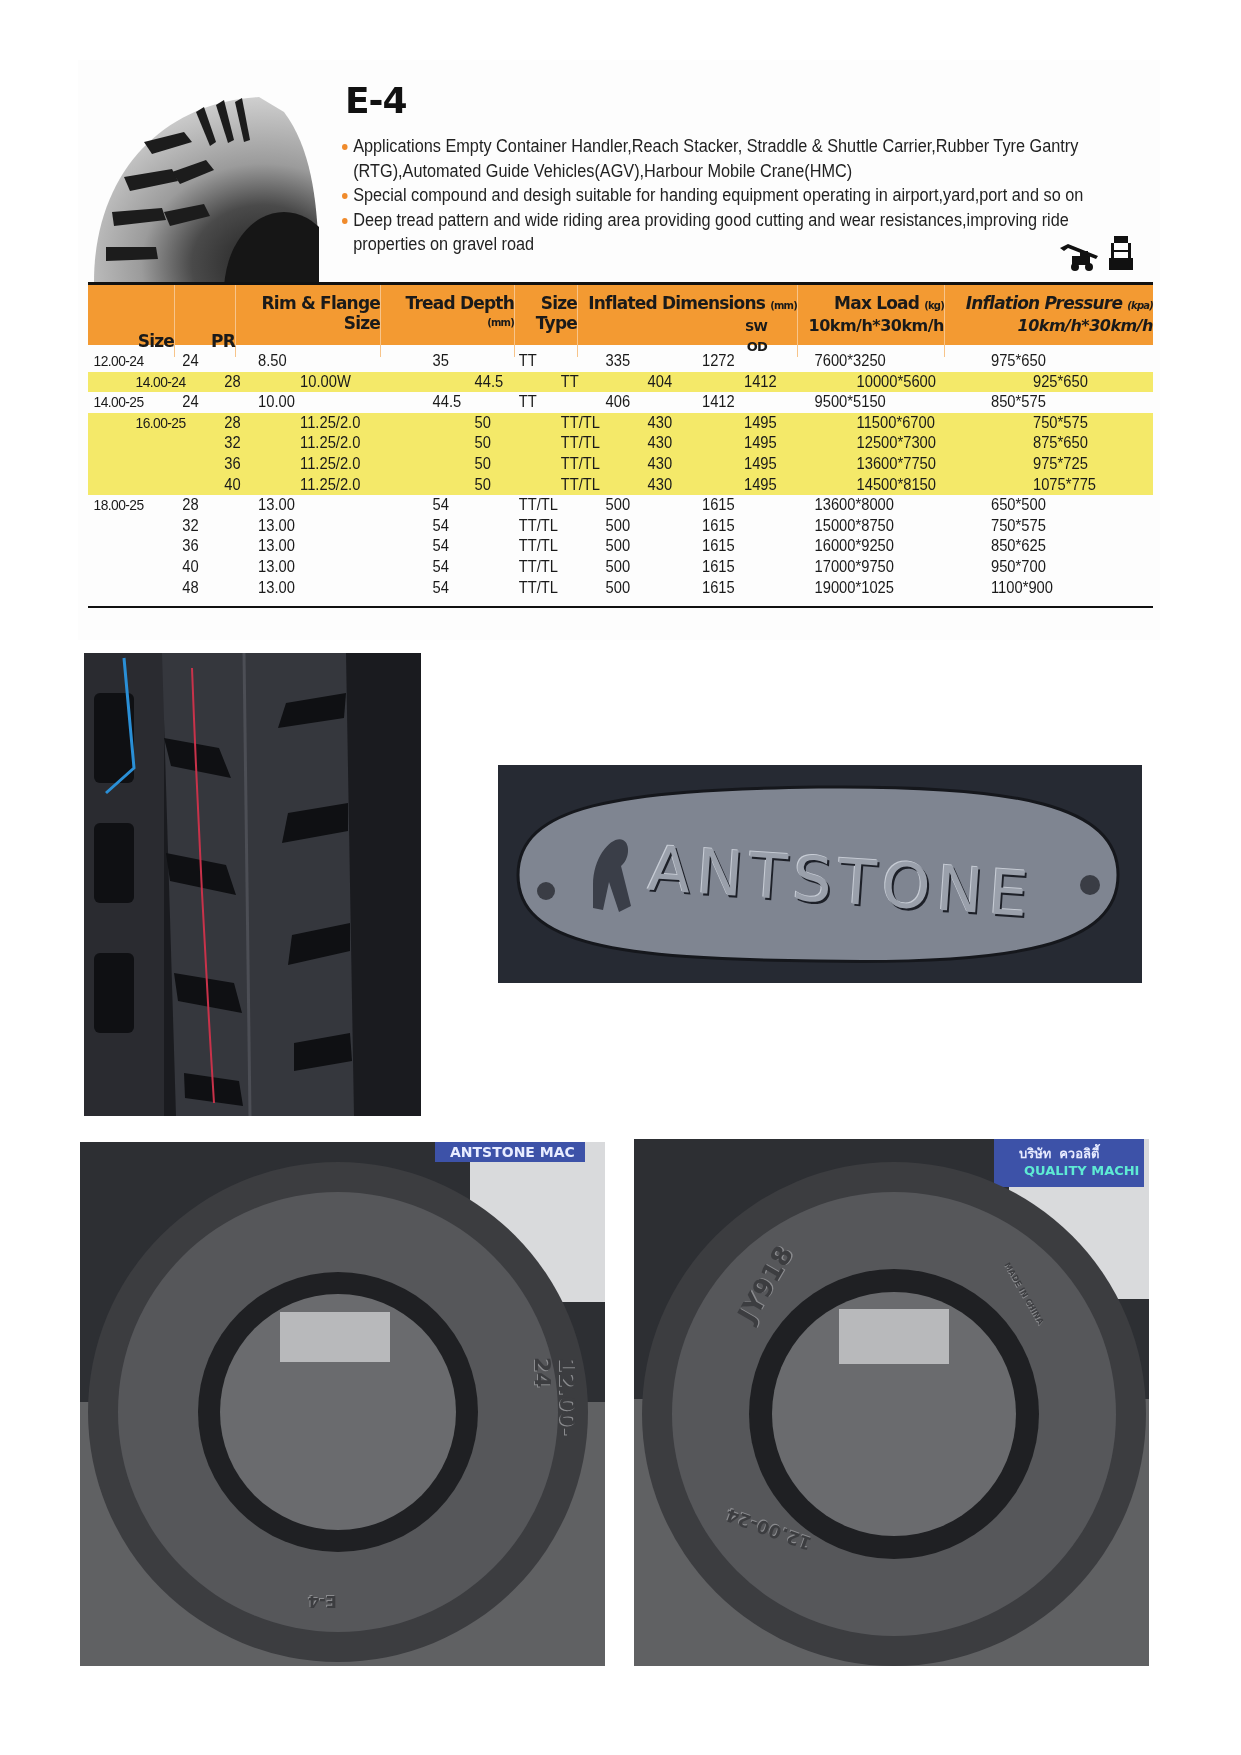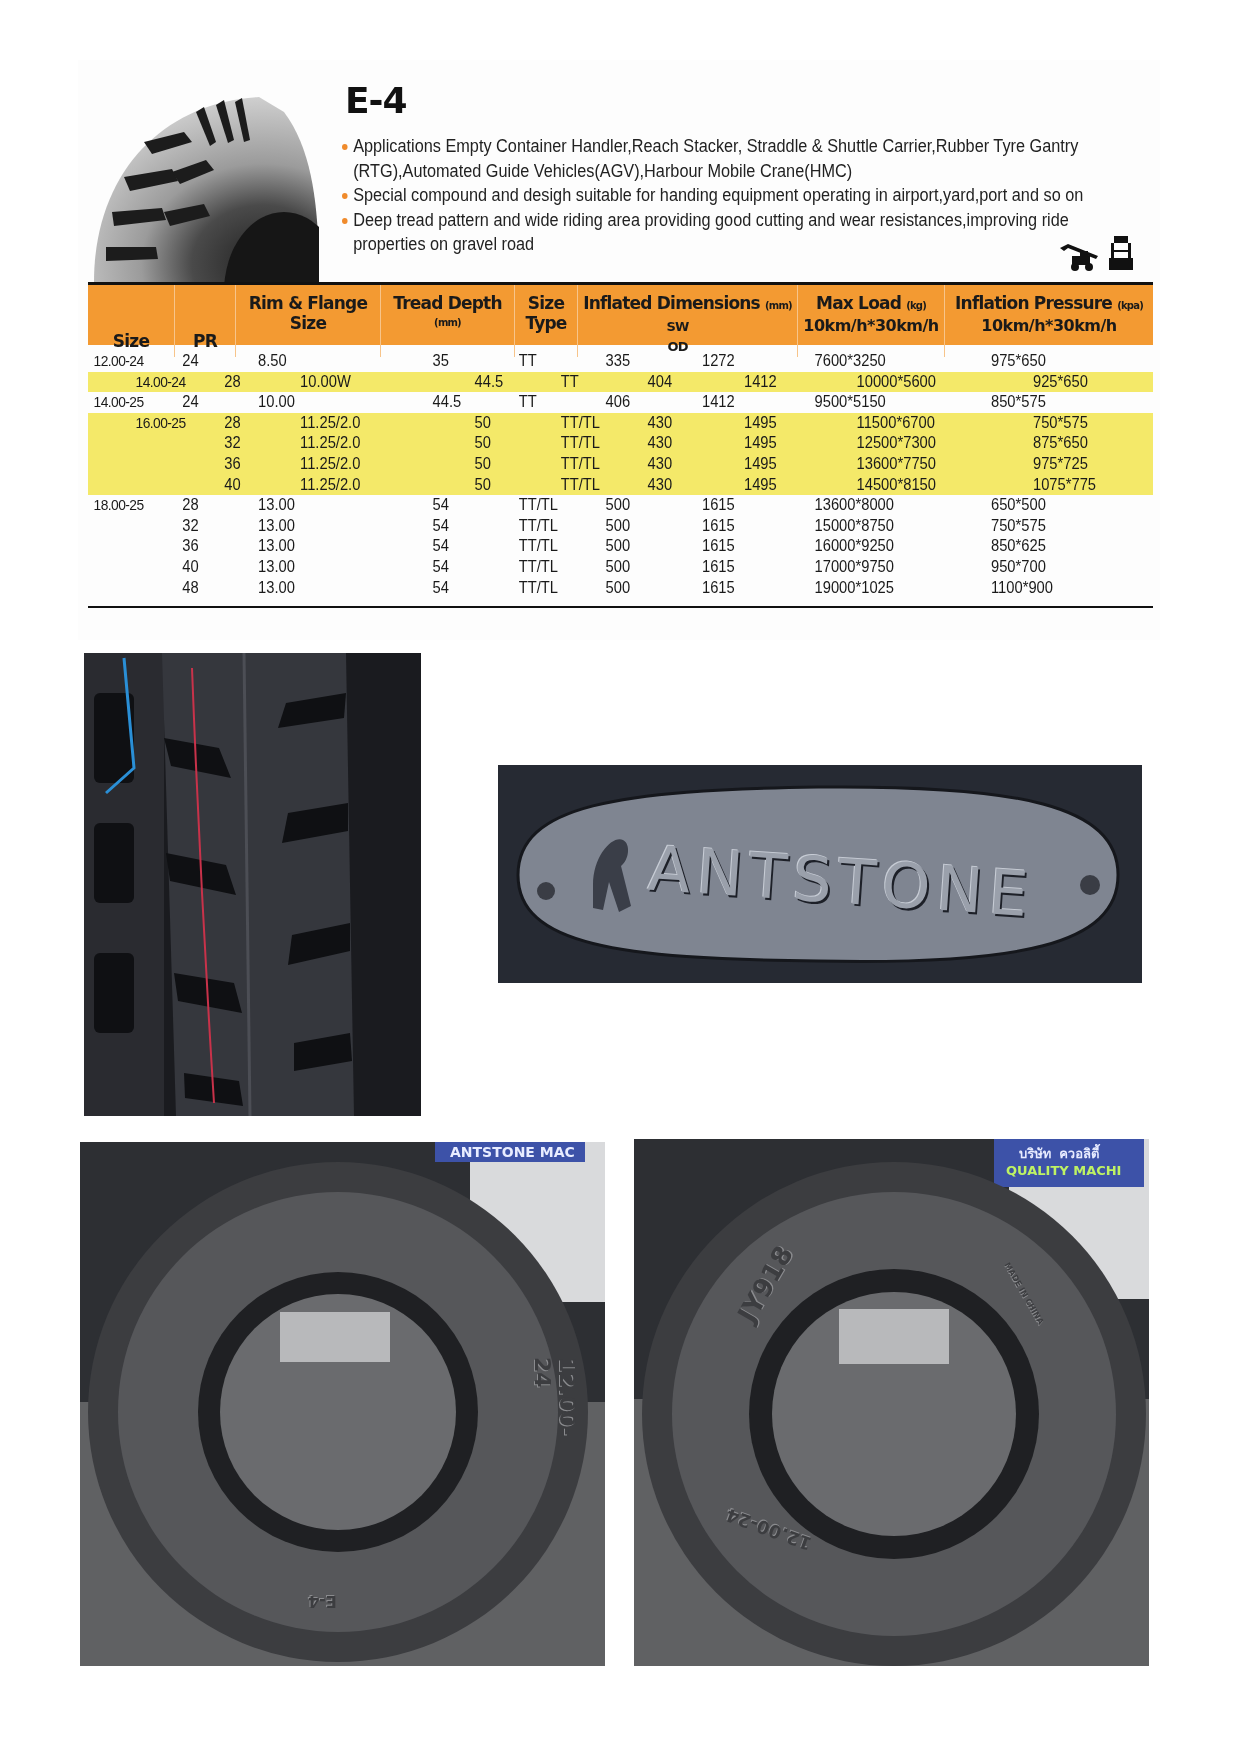--- a/index.html
+++ b/index.html
@@ -11,22 +11,22 @@
   .hero-tire { position: absolute; left: 6px; top: 22px; width: 235px; height: 200px; overflow: hidden; }
   .model-title { position: absolute; left: 267px; top: 20px; font-family: "DejaVu Sans", sans-serif; font-weight: bold; font-size: 36px; letter-spacing: -1px; color: #111; }
   .bullets { position: absolute; left: 264px; top: 74px; width: 820px; list-style: none; }
   .bullets li { position: relative; padding-left: 12px; font-size: 17.5px; line-height: 24.5px; color: #222; transform: scaleX(0.93); transform-origin: left; white-space: nowrap; }
   .bullets li .dot { position: absolute; left: 0; top: 10px; width: 6px; height: 6px; border-radius: 50%; background: #f08b2c; }
   .equip-icons { position: absolute; left: 980px; top: 176px; display: flex; gap: 6px; align-items: flex-end; }
 
   .spec-table-wrap { position: absolute; left: 10px; top: 222px; width: 1065px; }
   .header-rule { height: 3px; background: #111; }
   .spec-header { display: grid; grid-template-columns: 87px 61px 145px 134px 63px 220px 147px 208px; height: 60px; background: #f39a32; }
-  .spec-header .hcell { position: relative; border-right: 1.5px solid #f7c48a; font-family: "DejaVu Sans", sans-serif; font-weight: bold; color: #1a1a1a; text-align: center; font-size: 17px; letter-spacing: -0.8px; line-height: 20px; padding-top: 8px; }
-  .spec-header .hcell:last-child { border-right: none; }
+  .spec-header .hcell { position: relative; border-right: 1.5px solid #f7c48a; font-family: "DejaVu Sans", sans-serif; font-weight: bold; color: #1a1a1a; text-align: right; font-size: 17px; letter-spacing: -0.8px; line-height: 20px; padding-top: 8px; }
+  .spec-header .hcell:last-child { border-right: none; font-style: italic; }
   .hcell .bottom-label { position: absolute; bottom: 6px; left: 0; right: 0; }
   .hcell .sub { font-size: 16px; font-weight: bold; letter-spacing: -0.5px; }
   .hcell .unit { font-size: 10px; }
   .dims-sub { display: flex; justify-content: space-around; font-size: 13px; padding: 0 30px 0 10px; margin-top: 1px; flex-direction: column; }
 
   .spec-body { margin-top: 6px; }
   .spec-row { display: grid; grid-template-columns: 87px 61px 145px 134px 63px 220px 147px 208px; height: 20.6px; font-size: 16px; line-height: 20.6px; color: #1a1a1a; }
   .spec-row.hl { background: #f4e969; padding-left: 42px; }
   .spec-row span { white-space: nowrap; transform: scaleX(0.92); transform-origin: left; }
   .c-size { padding-left: 6px; font-size: 15px; letter-spacing: -0.6px; }
@@ -373,14 +373,14 @@
     <circle cx="260" cy="275" r="252" fill="#3c3d40"></circle>
     <circle cx="260" cy="275" r="222" fill="#56575a"></circle>
     <circle cx="260" cy="275" r="145" fill="#1f2023"></circle>
     <circle cx="260" cy="275" r="122" fill="#6a6b6e"></circle>
     <rect x="205" y="170" width="110" height="55" fill="#b8b9bb"></rect>
   </svg>
   <div class="size-mark" style="left:90px;top:130px;font-size:26px;transform:rotate(-60deg);">JY918</div>
   <div class="size-mark" style="left:90px;top:380px;font-size:18px;transform:rotate(200deg);">12.00-24</div>
   <div class="size-mark" style="left:355px;top:150px;font-size:8px;transform:rotate(60deg);">MADE IN CHINA</div>
   <div class="size-mark" style="left:385px;top:4px;font-size:13px;color:#e8ecff;text-shadow:none;font-family:Liberation Mono, monospace;">บริษัท ควอลิตี้</div>
-  <div class="size-mark" style="left:372px;top:24px;font-size:13px;color:#bef264;text-shadow:none;">QUALITY MACHI</div>
+  <div class="size-mark" style="left:390px;top:24px;font-size:13px;color:#5eead4;text-shadow:none;">QUALITY MACHI</div>
 </div>
 
 </body></html>

